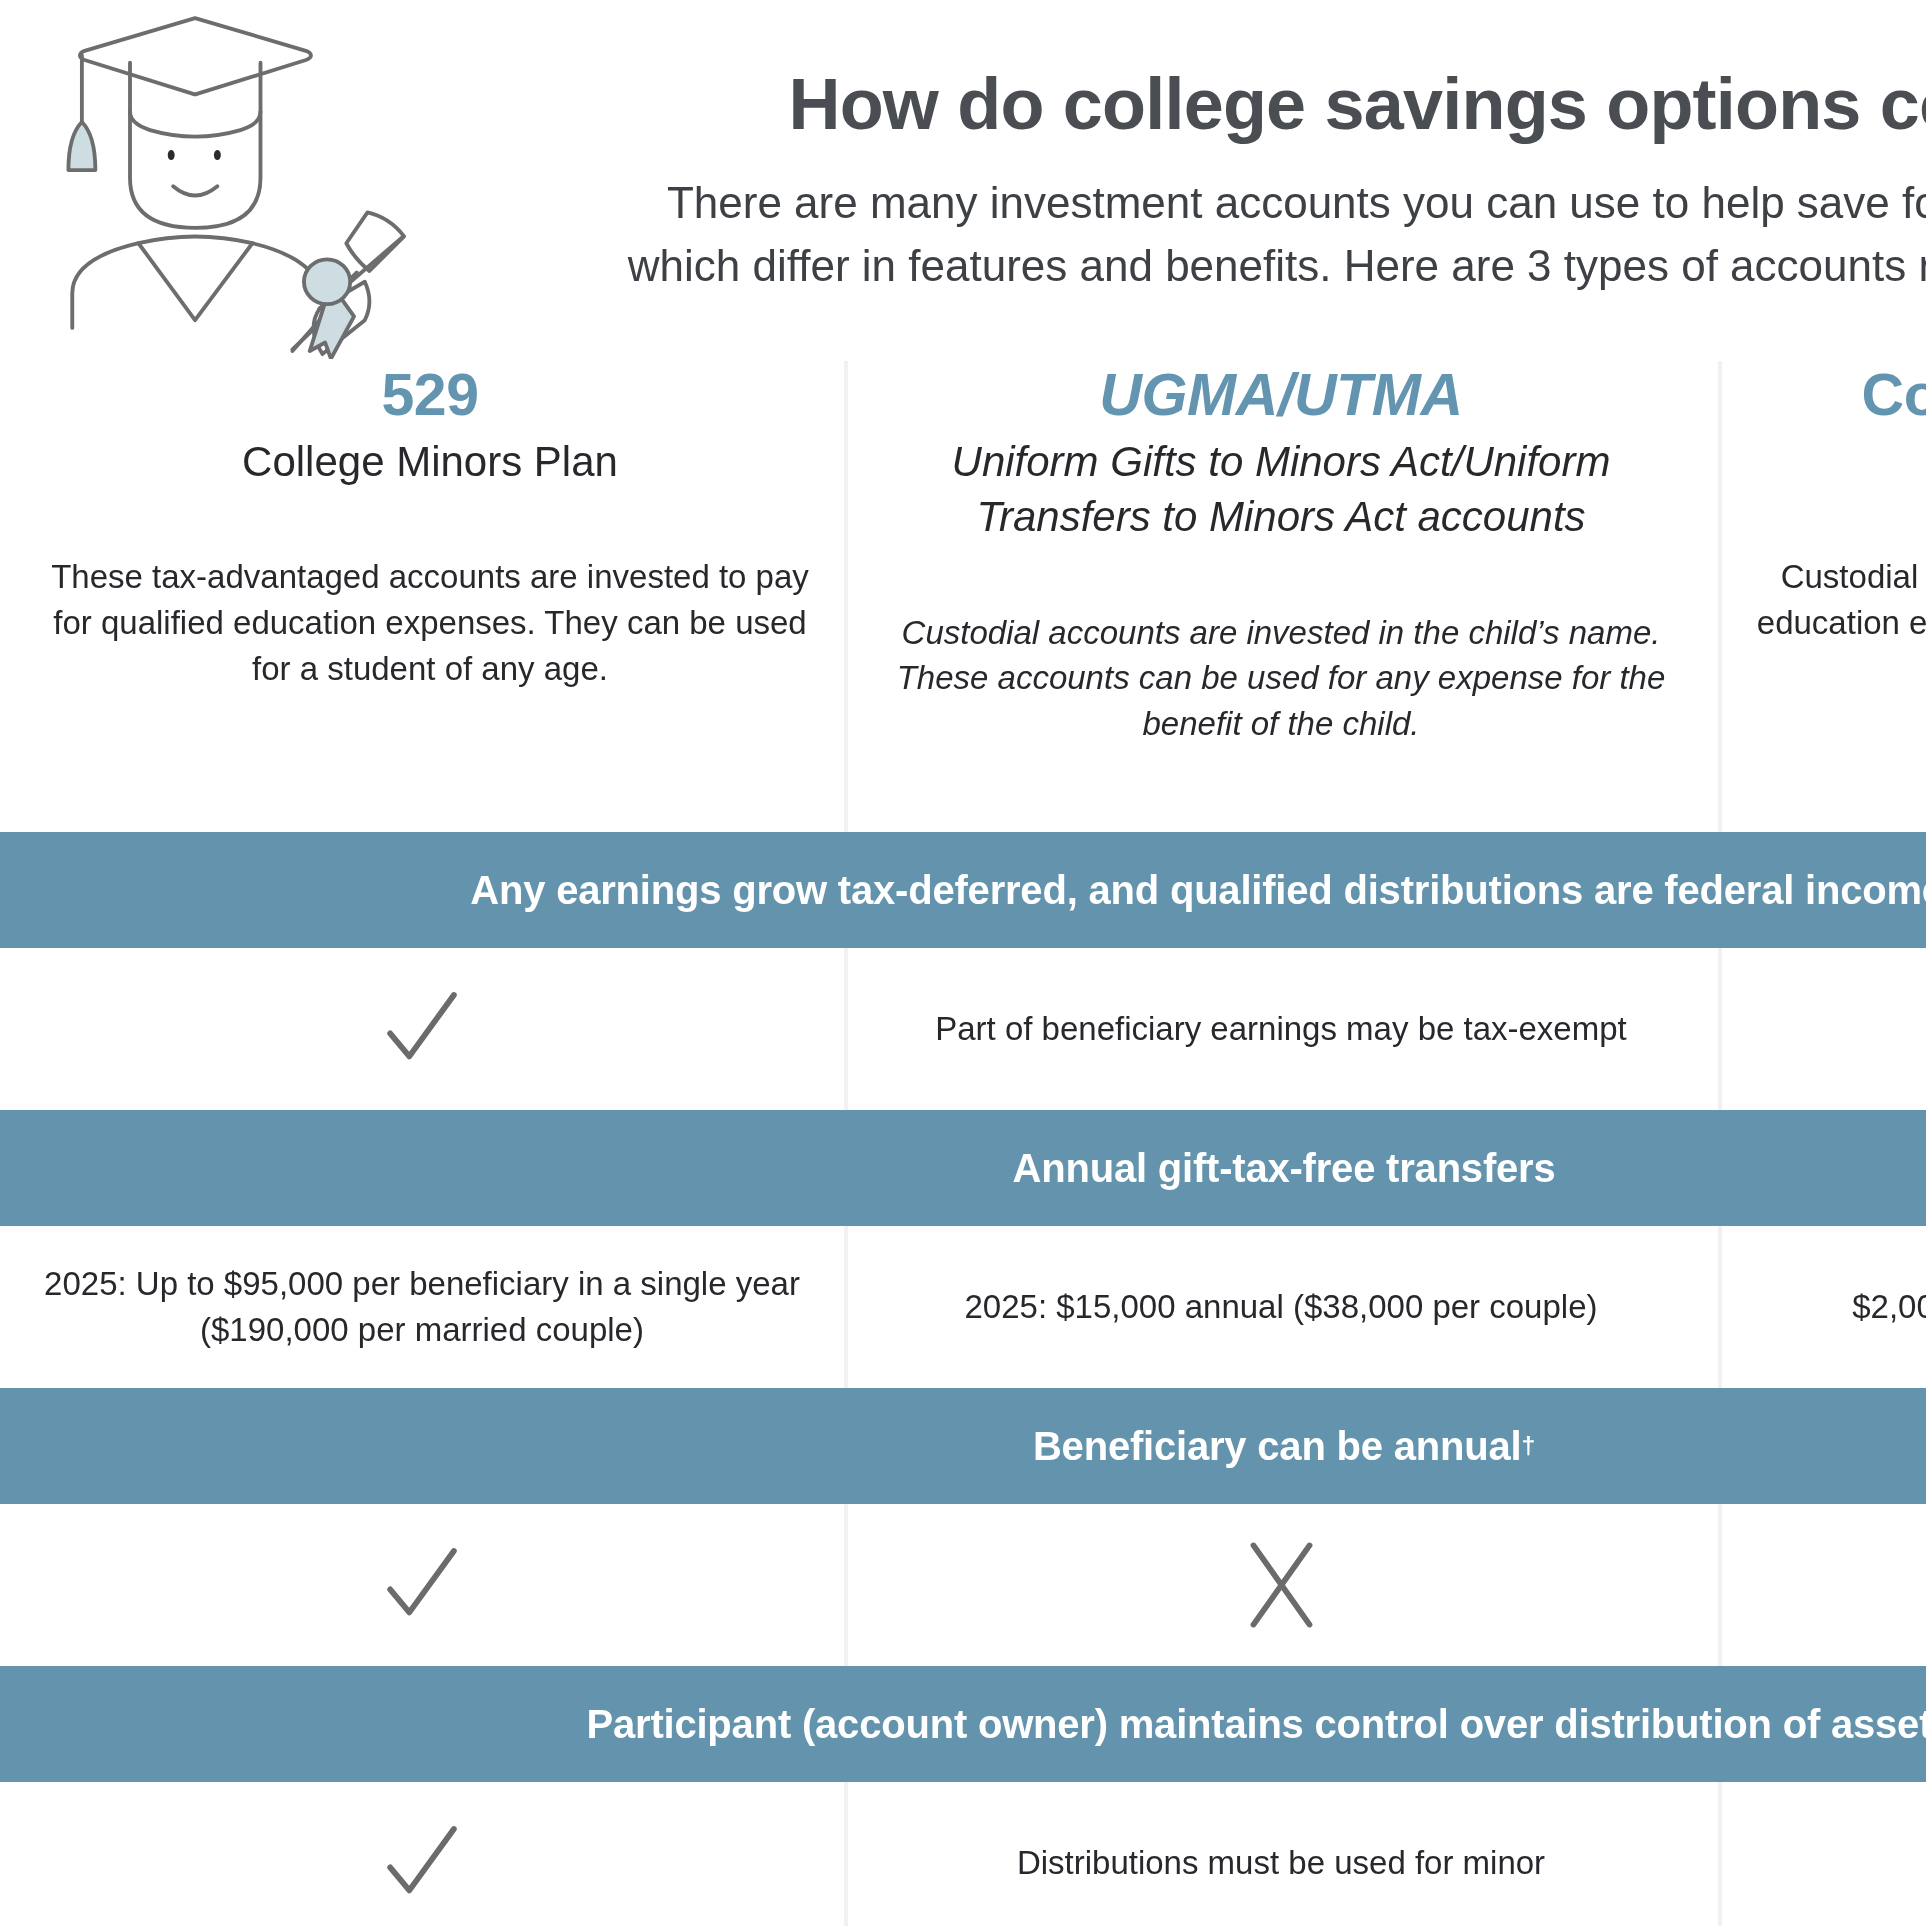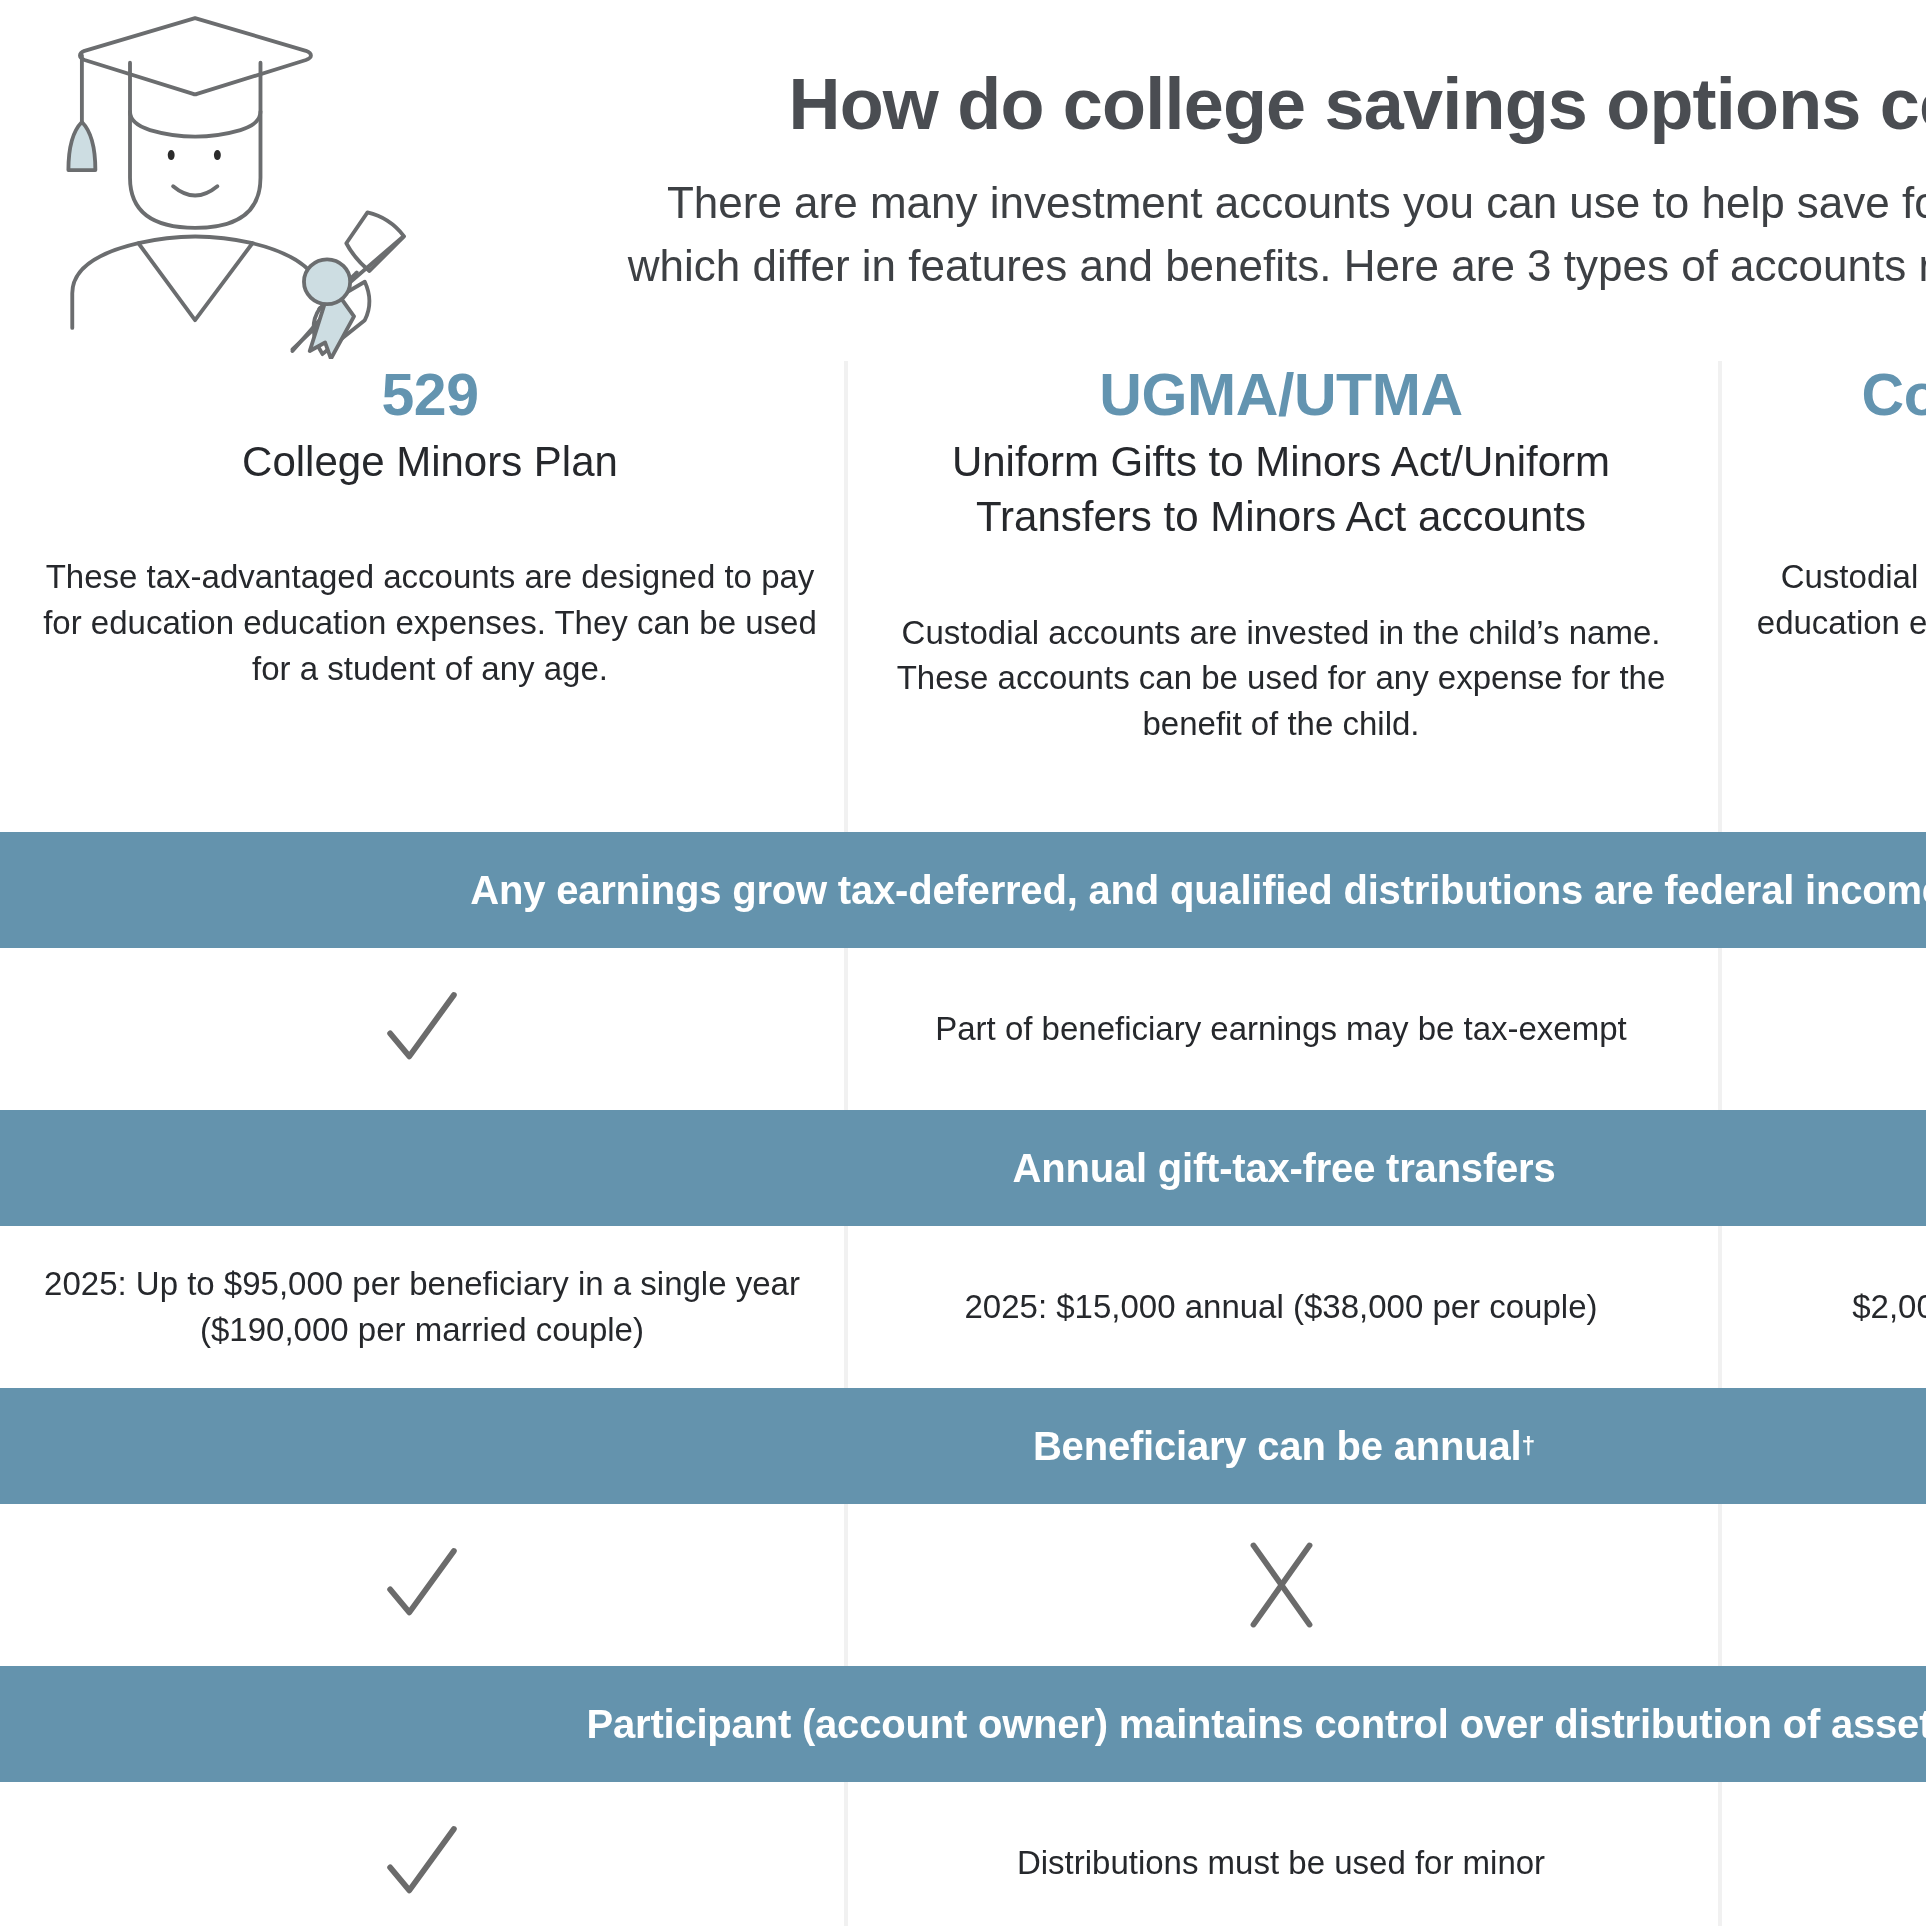--- a/index.html
+++ b/index.html
@@ -67,21 +67,21 @@
   }
 
   .col-head {
     flex: 1;
     text-align: center;
     padding: 13.5px 20px 0 20px;
     position: relative;
   }
 
   .col-head.c1 { flex: 0 0 844px; padding-left: 36px; }
-  .col-head.c2 { flex: 0 0 874px; }
+  .col-head.c2 { flex: 0 0 874px; font-style: italic; }
   .col-head.c3 { flex: 1; }
 
   .col-head.c2::before,
   .col-head.c3::before {
     content: "";
     position: absolute;
     left: 0;
     top: 13.5px;
     bottom: 0;
     width: 3.5px;
@@ -222,21 +222,21 @@
       <br>
       <span>which differ in features and benefits. Here are 3 types of accounts many families consider:</span>
     </div>
   </div>
 </div>
 
 <div class="col-head-row">
   <div class="col-head c1">
     <div class="col-title">529</div>
     <div class="col-sub">College Minors Plan</div>
-    <div class="col-desc">These tax-advantaged accounts are designed to pay for education education expenses. They can be used for a student of any age.</div>
+    <div class="col-desc">These tax-advantaged accounts are invested to pay for qualified education expenses. They can be used for a student of any age.</div>
   </div>
   <div class="col-head c2">
     <div class="col-title">UGMA/UTMA</div>
     <div class="col-sub">Uniform Gifts to Minors Act/Uniform Transfers to Minors Act accounts</div>
     <div class="col-desc">Custodial accounts are invested in the child’s name. These accounts can be used for any expense for the benefit of the child.</div>
   </div>
   <div class="col-head c3">
     <div class="col-title">Coverdell Education</div>
     <div class="col-sub">Savings Account</div>
     <div class="col-desc">Custodial account established for paying qualified education expenses for the designated beneficiary of the account.</div>

